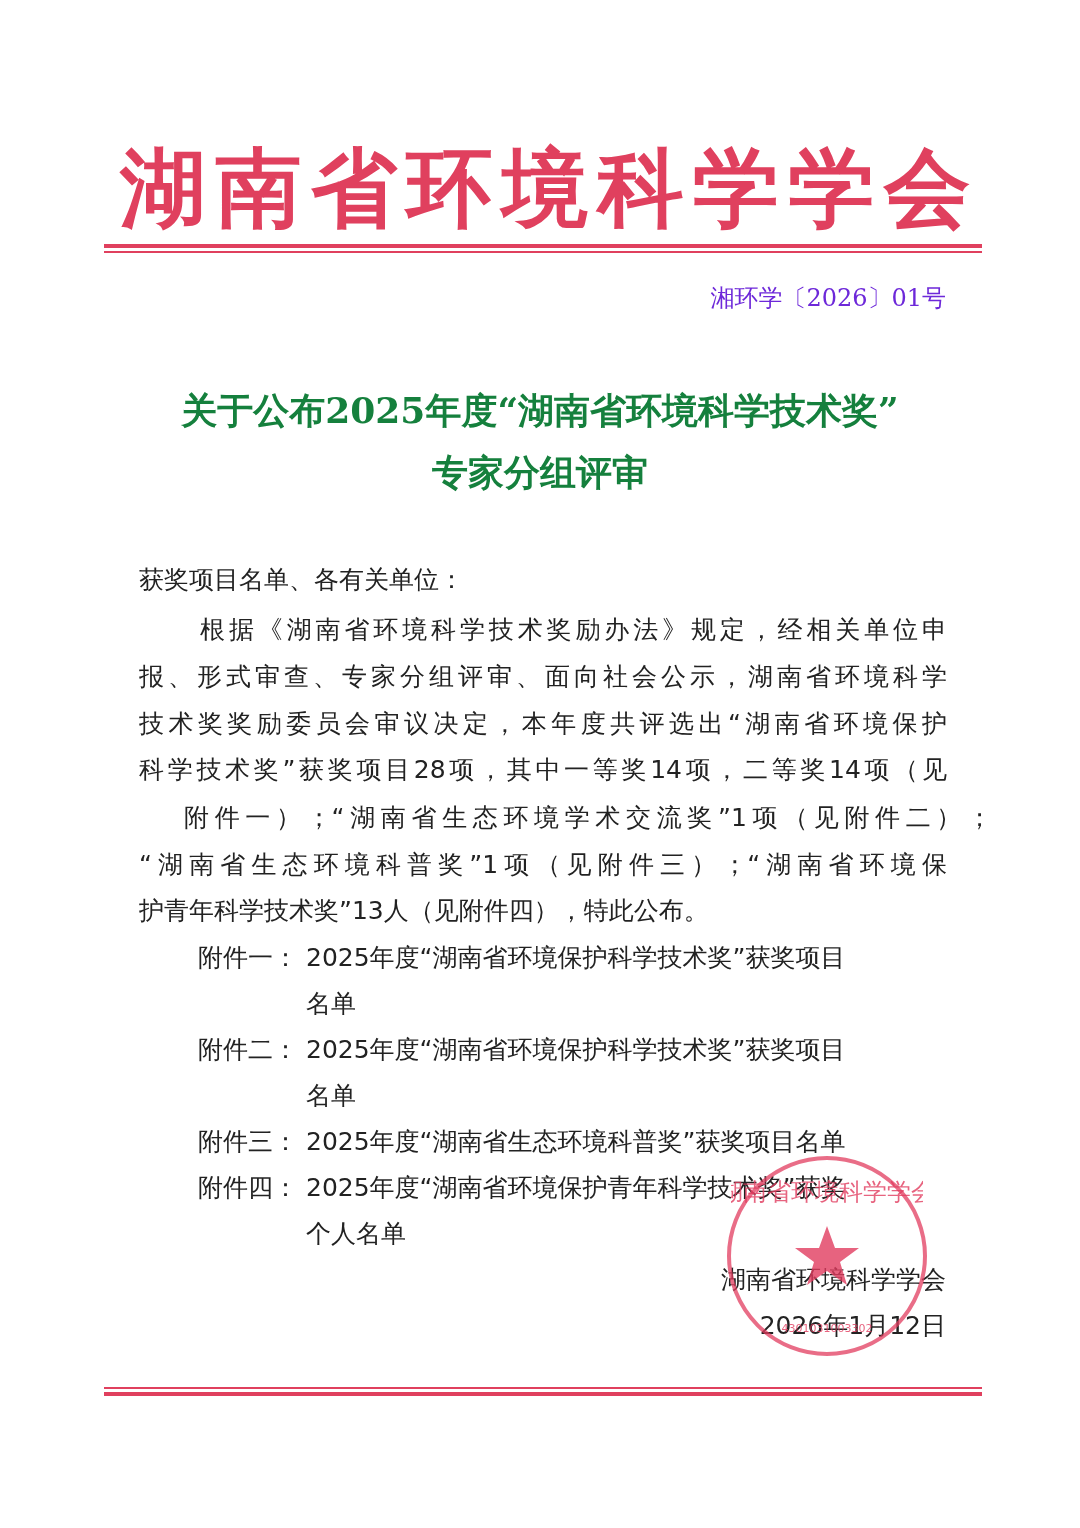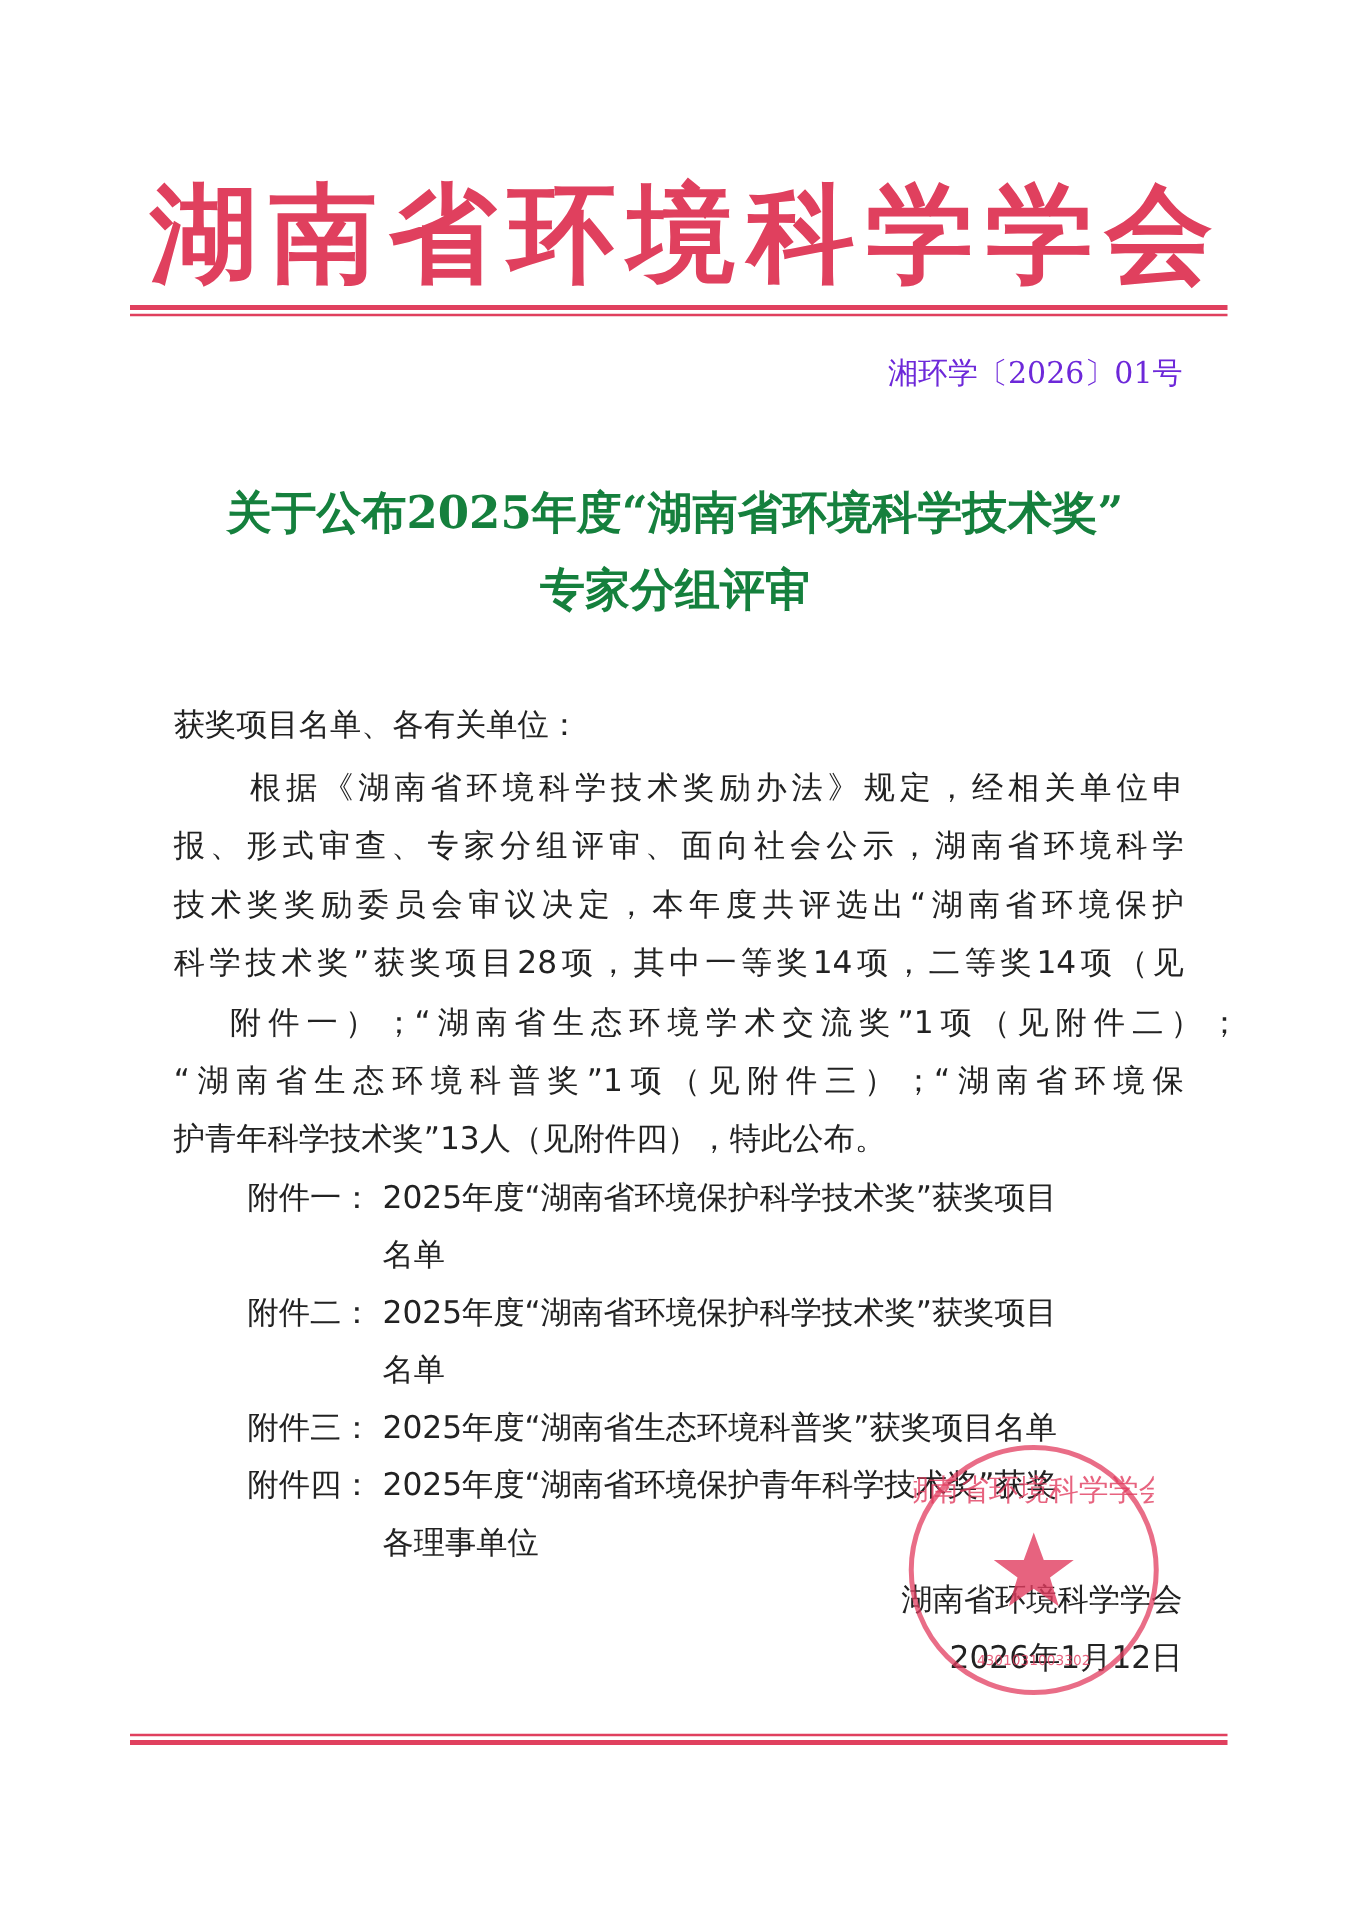--- a/index.html
+++ b/index.html
@@ -66,21 +66,21 @@
 
 <div class="att-line" style="top:1032px;">附件二：</div>
 <div class="att-line att-cont" style="top:1032px;">2025年度“湖南省环境保护科学技术奖”获奖项目</div>
 <div class="att-line att-cont" style="top:1078px;">名单</div>
 
 <div class="att-line" style="top:1124px;">附件三：</div>
 <div class="att-line att-cont" style="top:1124px;">2025年度“湖南省生态环境科普奖”获奖项目名单</div>
 
 <div class="att-line" style="top:1170px;">附件四：</div>
 <div class="att-line att-cont" style="top:1170px;">2025年度“湖南省环境保护青年科学技术奖”获奖</div>
-<div class="att-line att-cont" style="top:1216px;">各理事单位</div>
+<div class="att-line att-cont" style="top:1216px;">个人名单</div>
 
 <div class="sign" style="right:134px;top:1262px;">湖南省环境科学学会</div>
 <div class="sign" style="right:134px;top:1308px;">2026年1月12日</div>
 
 <div class="seal">
   <svg width="192" height="192" viewBox="0 0 192 192">
     <polygon points="96,66 104,88 128,88 109,102 116,125 96,111 76,125 83,102 64,88 88,88" fill="rgba(225,60,95,0.8)"></polygon>
     <text x="96" y="40" text-anchor="middle" font-size="24" fill="rgba(225,60,95,0.8)" font-family="DejaVu Sans, sans-serif">湖南省环境科学学会</text>
     <text x="96" y="172" text-anchor="middle" font-size="11" fill="rgba(225,60,95,0.8)" font-family="DejaVu Sans, sans-serif">4301031003302</text>
   </svg>

